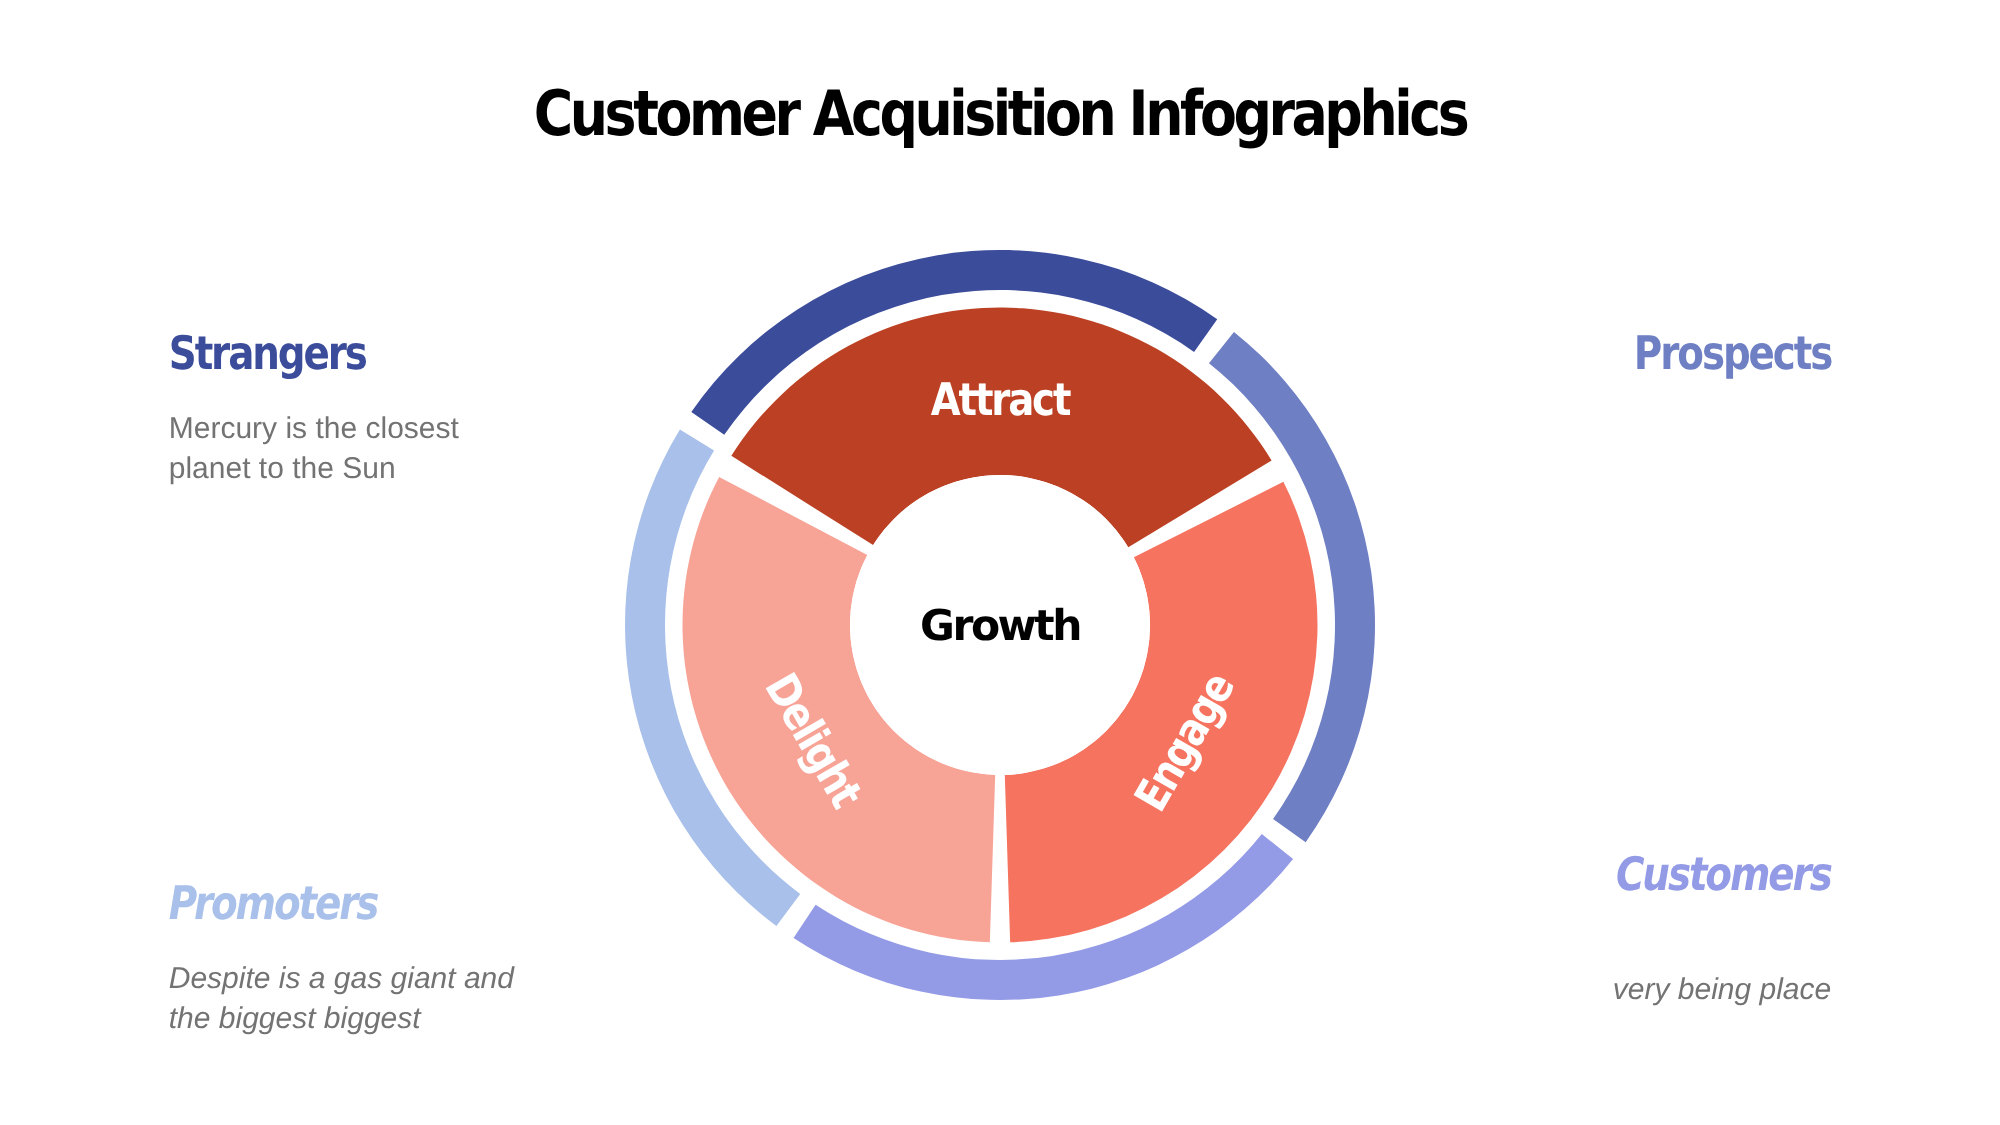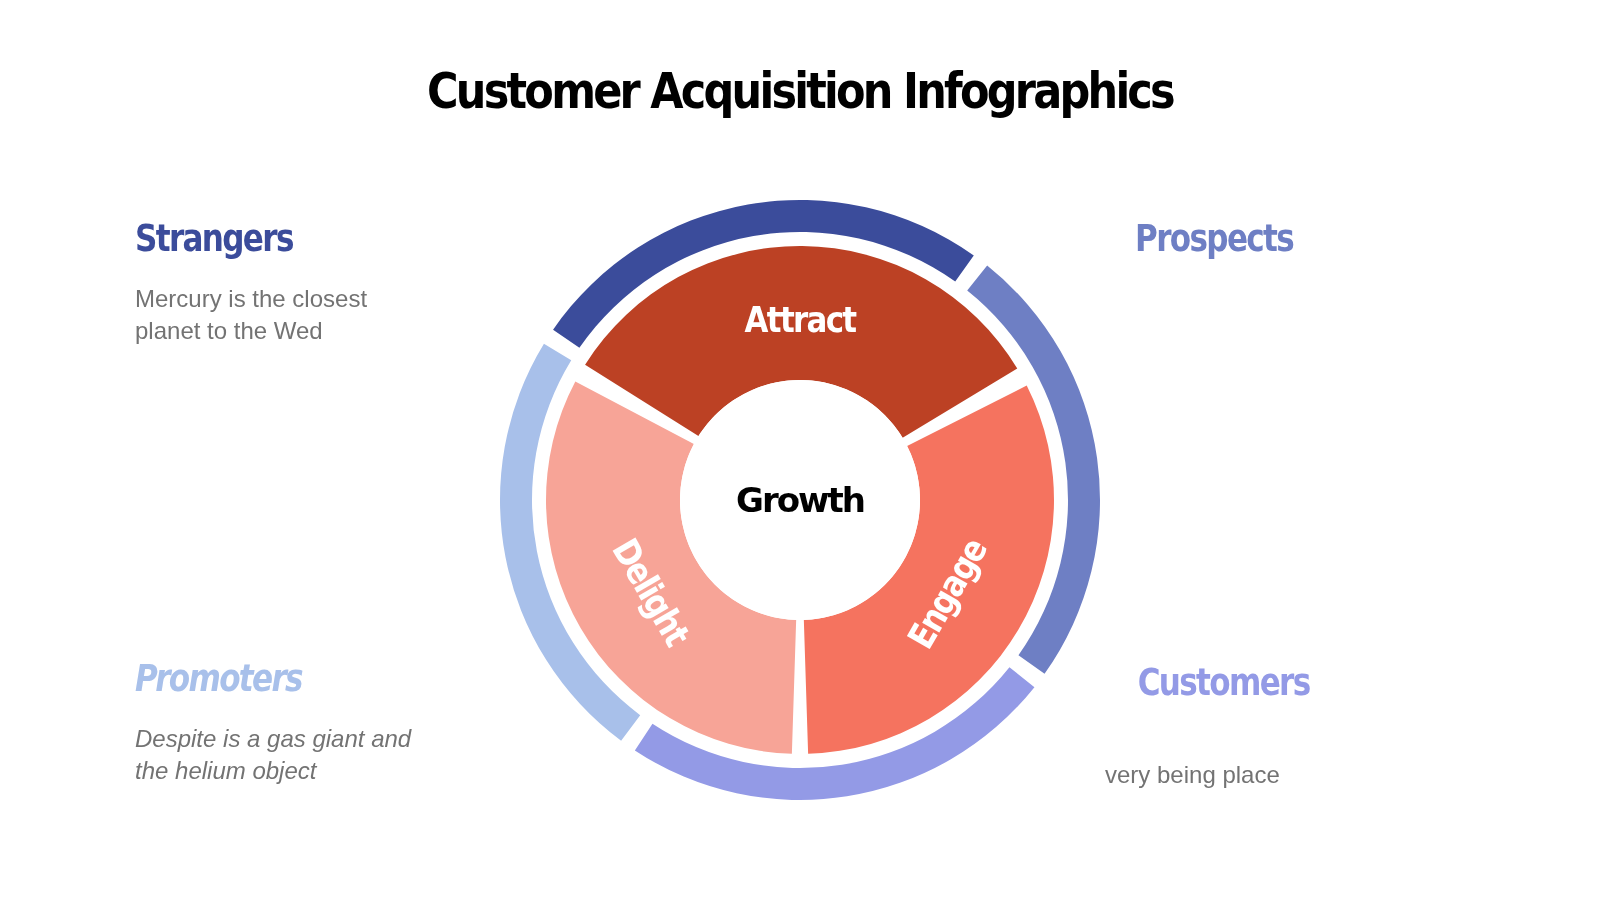--- a/index.html
+++ b/index.html
@@ -1,50 +1,50 @@
 <!DOCTYPE html>
 <html><head>
 <meta charset="utf-8">
 <style>
   html, body { margin:0; padding:0; }
   body { width:1600px; height:900px; background:#ffffff; position:relative; overflow:hidden;
          font-family:"Liberation Sans", sans-serif; color:#111; }
   .title { position:absolute; left:0; right:0; top:62px; text-align:center;
            font-family:"DejaVu Sans", sans-serif; font-weight:bold; font-size:50px;
            letter-spacing:-3.2px; transform:scaleX(0.86); transform-origin:center; color:#000; }
-  .block { position:absolute; width:360px; }
+  .block { position:absolute; width:360px;margin-top:44px; }
   .block.left { left:135px; text-align:left; }
-  .block.right { right:135px; text-align:left; }
+  .block.right { right:135px; text-align:right; }
   .block h2 { margin:0; font-family:"DejaVu Sans", sans-serif; font-weight:bold; font-size:37px;
               letter-spacing:-2px; line-height:44px; display:inline-block; transform:scaleX(0.84); }
   .block.left h2 { transform-origin:left center; }
   .block.right h2 { transform-origin:right center; }
   .block p { margin:22px 0 0 0; font-size:24px; line-height:32px; color:#737373; }
-  .b1 { top:217px; } .b2 { top:217px; } .b3 { top:657px;font-style:italic; } .b4 { top:661px; }
+  .b1 { top:217px; } .b2 { top:217px; } .b3 { top:657px;font-style:italic; } .b4 { top:634px;font-style:italic; }
   svg.wheel { position:absolute; left:0; top:0; }
   .seg-label { font-family:"DejaVu Sans", sans-serif; font-weight:bold; fill:#fff; font-size:36px; letter-spacing:-2px; }
   .hub-label { font-family:"DejaVu Sans", sans-serif; font-weight:bold; fill:#000; font-size:34px; letter-spacing:-2px; }
 </style>
 </head>
 <body>
 
 <div class="title">Customer Acquisition Infographics</div>
 
 <div class="block left b1">
   <h2 style="color:#3B4C9B">Strangers</h2>
-  <p><span>Mercury is the closest</span><br><span>planet to the Wed</span></p>
+  <p><span>Mercury is the closest</span><br><span>planet to the Sun</span></p>
 </div>
 
 <div class="block right b2">
   <h2 style="color:#6E7FC4">Prospects</h2>
 </div>
 
 <div class="block left b3">
   <h2 style="color:#A8C0EA">Promoters</h2>
-  <p><span>Despite is a gas giant and</span><br><span>the helium object</span></p>
+  <p><span>Despite is a gas giant and</span><br><span>the biggest biggest</span></p>
 </div>
 
 <div class="block right b4">
   <h2 style="color:#939AE6">Customers</h2>
   <p><br><span>very being place</span></p>
 </div>
 
 <svg class="wheel" width="1600" height="900" viewBox="0 0 1600 900">
   <g id="outer-ring">
       <path d="M553.0590894396674,329.6468764840696 A300,300 0 0 1 973.7843517028035,255.46166128143366 L955.2473541878378,281.5457507447474 A268,268 0 0 0 579.3994532327696,347.81787632576885 Z" fill="#3B4C9B"></path>

